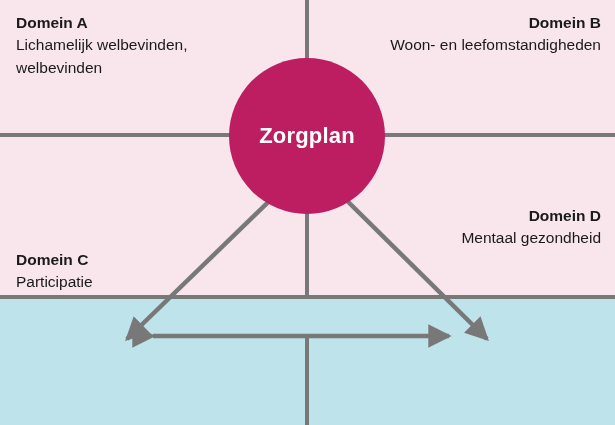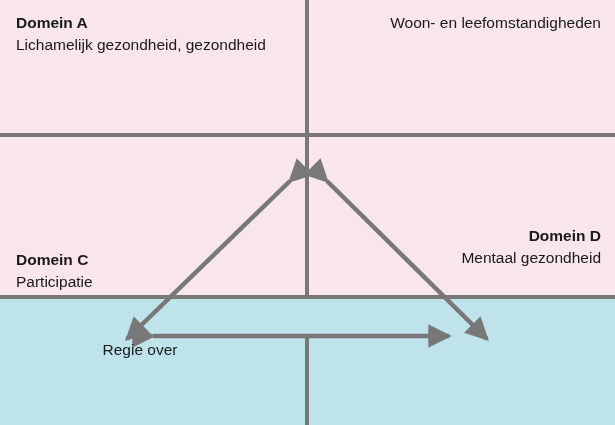--- a/index.html
+++ b/index.html
@@ -91,21 +91,21 @@
     font-weight: bold;
     display: block;
     font-size: 15.5px;
   }
   .quad .sub {
     display: block;
   }
   .quad-a { left: 16px;  top: 12px;  width: 260px; text-align: left; }
   .quad-b { right: 14px; top: 12px;  width: 250px; text-align: right; }
   .quad-c { left: 16px;  top: 205px; width: 250px; text-align: left; margin-top: 44px; }
-  .quad-d { right: 14px; top: 205px; width: 260px; text-align: right; margin-top: 20px; }
+  .quad-d { right: 14px; top: 205px; width: 260px; text-align: right; }
   
   .cap {
     position: absolute;
     color: #1a1a1a;
     font-size: 15.5px;
     line-height: 1.6;
     text-align: center;
   }
   .cap-left  { left: 40px;  top: 338px; width: 200px; }
   .cap-right { right: 30px; top: 338px; width: 230px; }
@@ -127,24 +127,25 @@
   <div class="band-pink"></div>
   <div class="band-blue"></div>
 
   <div class="rule rule-h-quad"></div>
   <div class="rule rule-v-top"></div>
   <div class="rule rule-h-band"></div>
   <div class="rule rule-v-bottom"></div>
 
   <div class="quad quad-a">
     <span class="ttl">Domein A</span>
-    <span class="sub">Lichamelijk gezondheid, gezondheid</span>
+    <span class="sub">Lichamelijk welbevinden, welbevinden</span>
   </div>
 
   <div class="quad quad-b">
+    <span class="ttl">Domein B</span>
     <span class="sub">Woon- en leefomstandigheden</span>
   </div>
 
   <div class="quad quad-c">
     <span class="ttl">Domein C</span>
     <span class="sub">Participatie</span>
   </div>
 
   <div class="quad quad-d">
     <span class="ttl">Domein D</span>
@@ -155,20 +156,22 @@
     <defs>
       <marker id="ahead" markerWidth="6" markerHeight="6" refX="4.6" refY="3" orient="auto" markerUnits="strokeWidth">
         <path d="M0,0.4 L5.2,3 L0,5.6 Z" fill="#787878"></path>
       </marker>
     </defs>
     <line x1="290" y1="181" x2="127" y2="339" stroke="#787878" stroke-width="4.5" marker-start="url(#ahead)" marker-end="url(#ahead)"></line>
     <line x1="327" y1="181" x2="487" y2="339" stroke="#787878" stroke-width="4.5" marker-start="url(#ahead)" marker-end="url(#ahead)"></line>
     <line x1="153" y1="336" x2="449" y2="336" stroke="#787878" stroke-width="4.5" marker-start="url(#ahead)" marker-end="url(#ahead)"></line>
   </svg>
 
+  <div class="hub">
+    <span class="hub-label">Zorgplan</span>
+  </div>
 
   <div class="cap cap-left">
-    <div>Regie over</div>
   </div>
   <div class="cap cap-right">
   </div>
 
 </div>
 
 </body></html>

